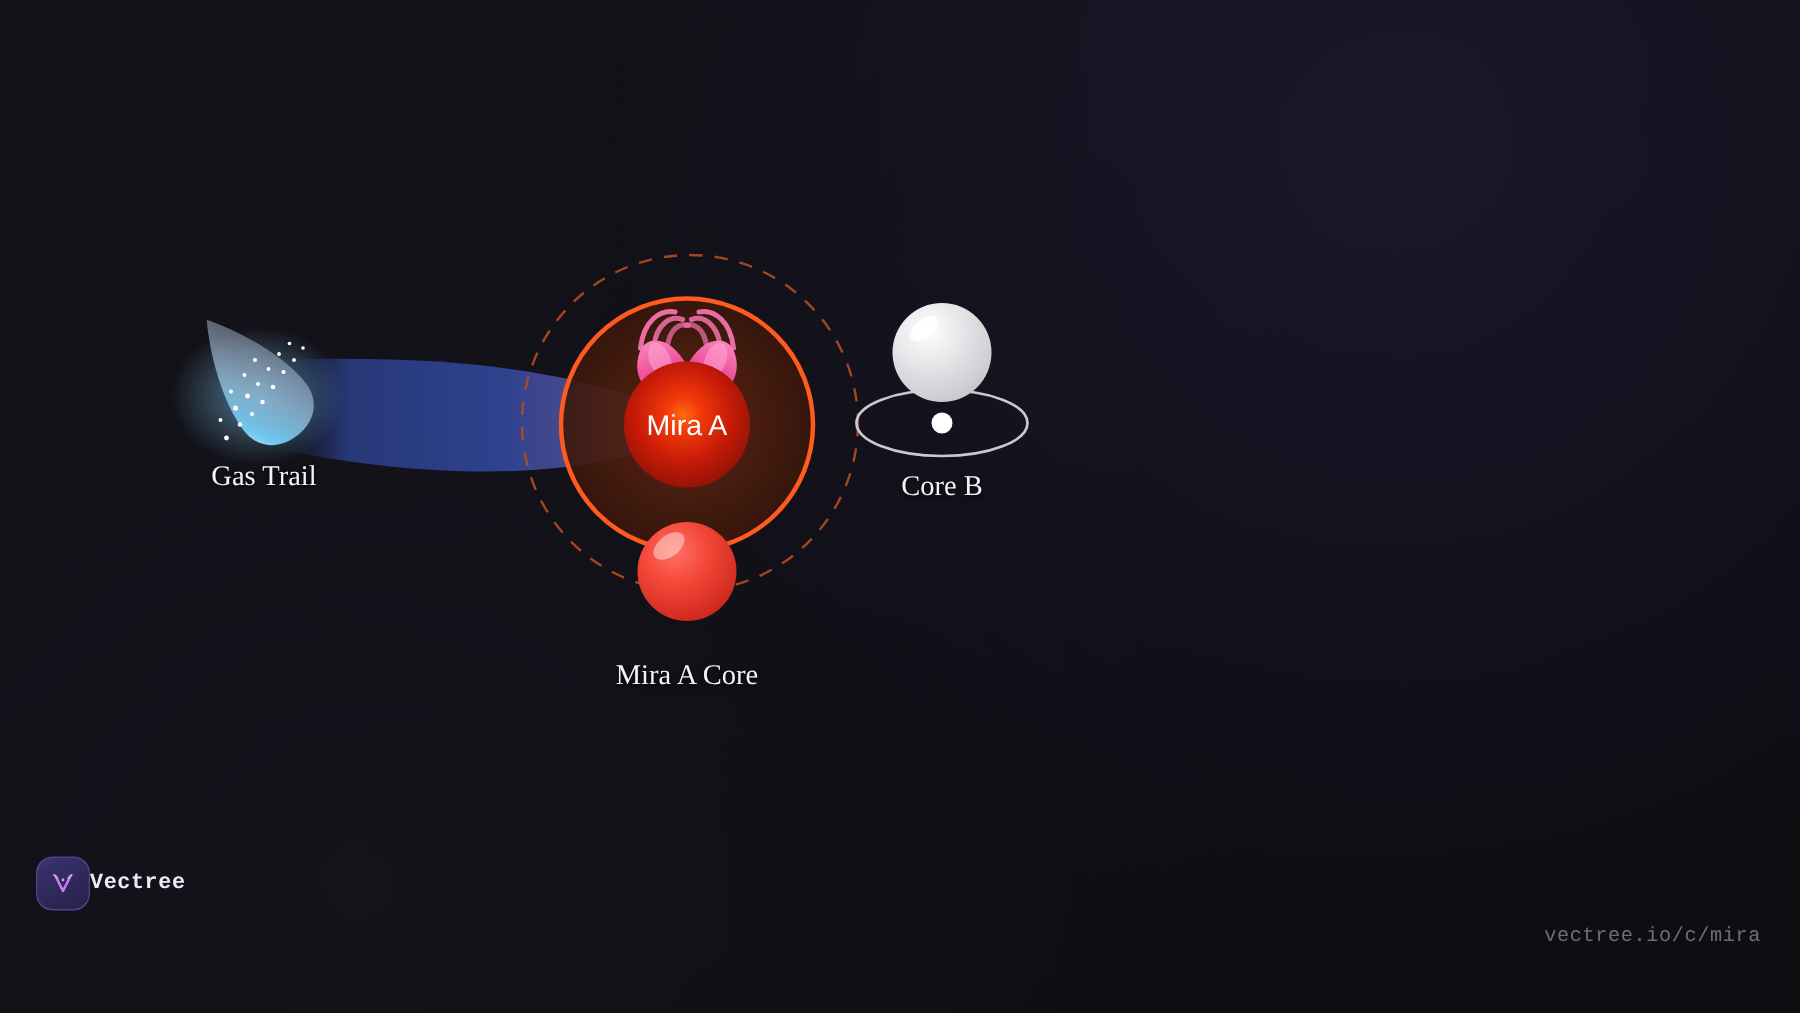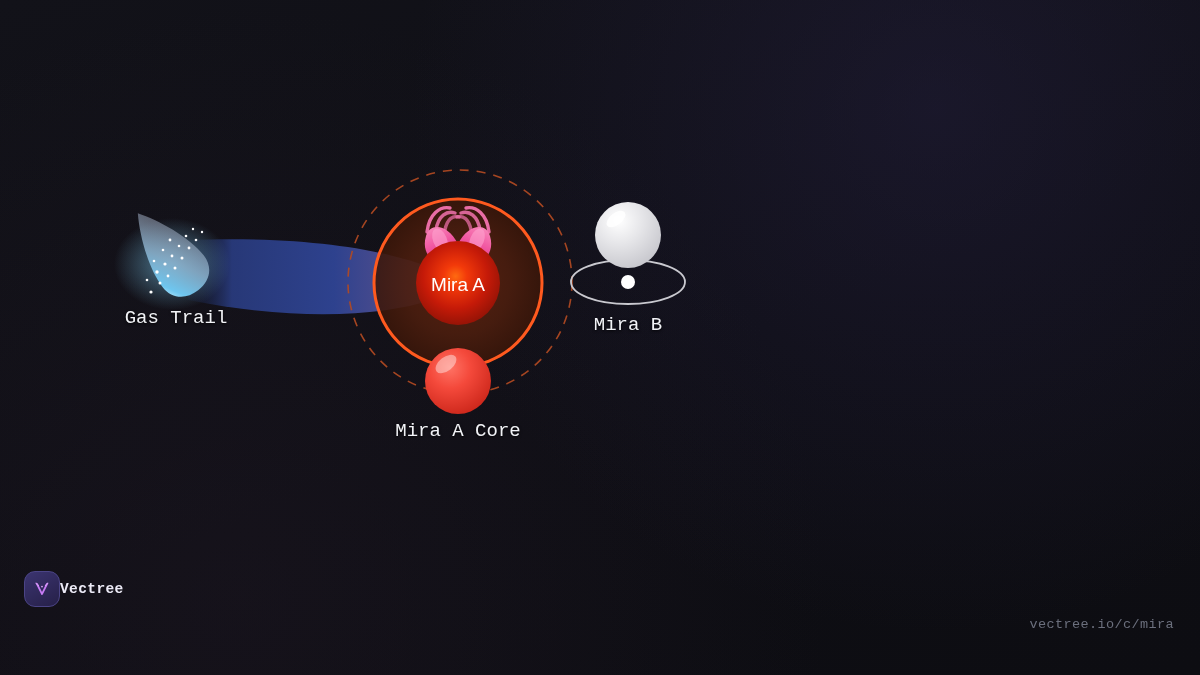--- a/index.html
+++ b/index.html
@@ -15,21 +15,21 @@
     background:
       radial-gradient(circle at 78% 16%, rgba(50,42,90,0.30) 0%, rgba(50,42,90,0) 48%),
       radial-gradient(circle at 20% 88%, rgba(42,30,46,0.28) 0%, rgba(42,30,46,0) 52%),
       linear-gradient(160deg,#121219 0%,#0e0e14 55%,#0d0d12 100%);
     pointer-events:none;
   }
   svg#scene{position:absolute;left:0;top:0;width:1200px;height:675px;}
 
   .lbl{
     position:absolute;color:#f2f3f7;font-size:19px;
-    font-family:Liberation Mono, monospace;
+    font-family:Liberation Serif, serif;
     white-space:nowrap;text-align:right;
     transform:translateX(-50%);
     text-shadow:0 1px 3px rgba(0,0,0,.85);
   }
   .lbl-hidden{
     position:absolute;color:#ffffff;font-size:19px;
     font-family:"Liberation Sans", sans-serif;
     white-space:nowrap;transform:translateX(-50%);
     z-index:1;
   }
@@ -194,23 +194,23 @@
       <circle cx="628" cy="235" r="33" fill="url(#gDwarf)"></circle>
       <ellipse cx="616" cy="219" rx="11" ry="6" transform="rotate(-38 616 219)" fill="#ffffff" opacity="0.85"></ellipse>
       <circle cx="628" cy="282" r="7" fill="#ffffff"></circle>
     </g>
   </svg>
 
   <div class="lbl-hidden" style="left:458px;top:274px;">Mira A</div>
 
   <div class="lbl" style="left:176px;top:307px;">Gas Trail</div>
 
-  <div class="lbl" style="left:458px;top:420px;">Mira A Core</div>
-
-  <div class="lbl" style="left:628px;top:314px;">Mira B</div>
+  <div class="lbl" style="left:458px;top:440px;">Mira A Core</div>
+
+  <div class="lbl" style="left:628px;top:314px;">Core B</div>
 </div>
 
 <div id="footer">
   <div class="brand-row">
     <div class="brand-badge">
       <svg width="20" height="20" viewBox="0 0 20 20">
         <path d="M5 5 L10 15 L15 5" fill="none" stroke="#c77bf5" stroke-width="1.7" stroke-linecap="round" stroke-linejoin="round"></path>
         <path d="M4 4.2 L6.4 6.6 M15.8 4.2 L13.4 6.6" stroke="#d89cf8" stroke-width="1.2" stroke-linecap="round"></path>
         <circle cx="10" cy="7.6" r="0.9" fill="#e0a9fa"></circle>
       </svg>

